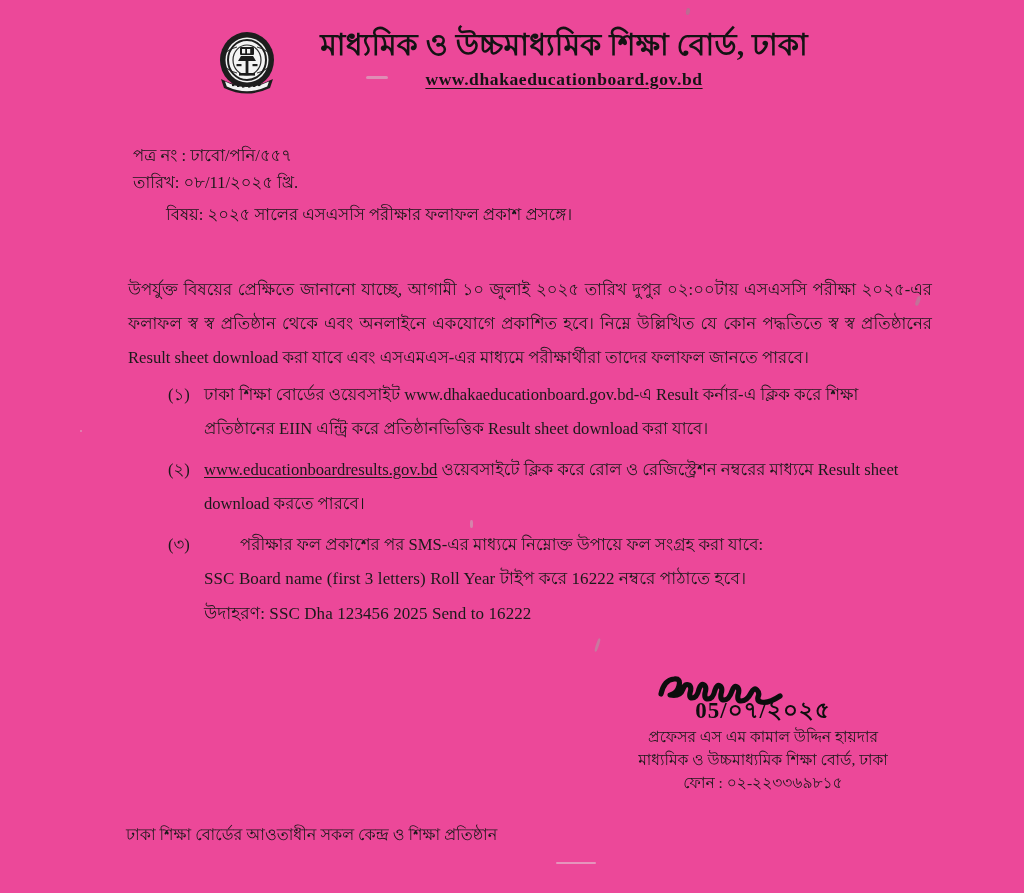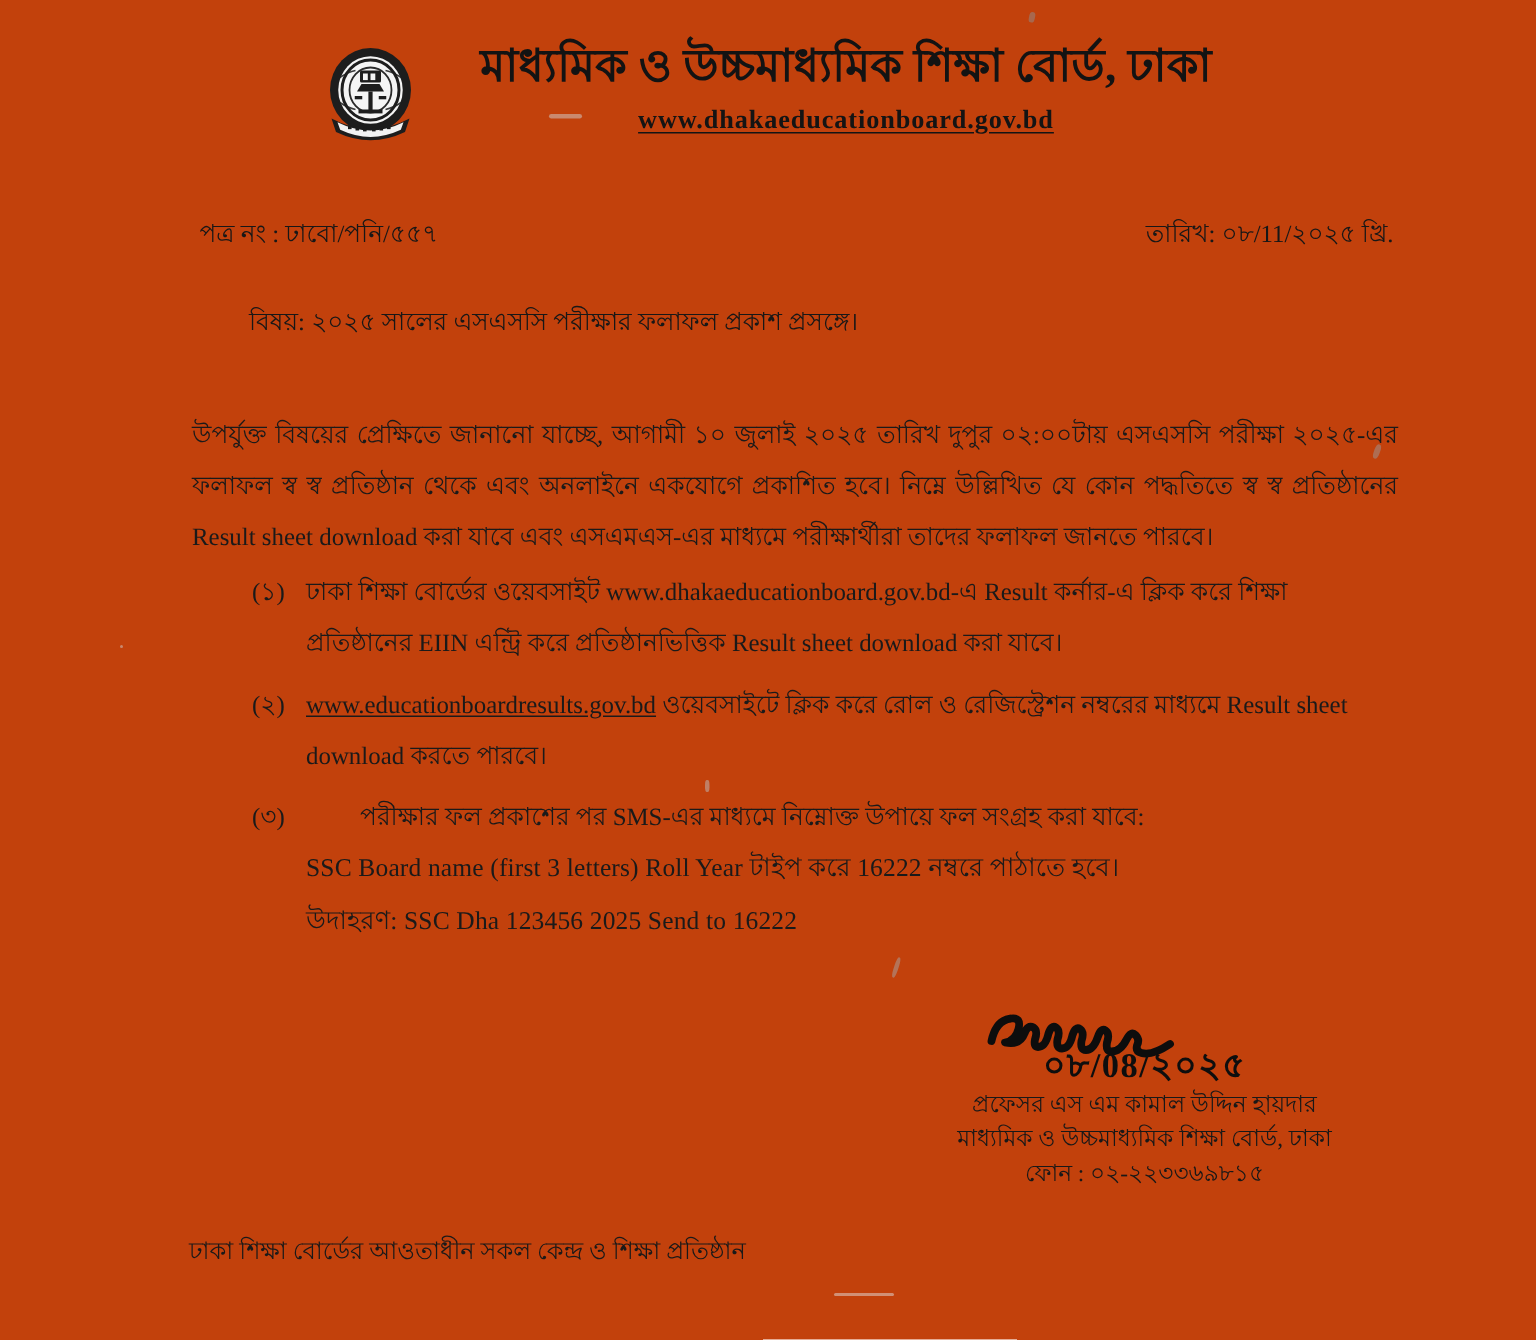--- a/index.html
+++ b/index.html
@@ -11,21 +11,21 @@
     width: 1024px;
     height: 893px;
     position: relative;
     font-family: "Liberation Serif", "DejaVu Serif", serif;
     color: #1a1a1a;
     overflow: hidden;
   }
   .page {
     position: absolute;
     inset: 0;
-    background: #c2410c;
+    background: #ec4899;
   }
   
   .speck {
     position: absolute;
     background: #b9b9b9;
     border-radius: 50%;
     opacity: .5;
   }
   .sp1 { left: 686px; top: 8px;  width: 4px; height: 7px; background:#8d8d8d; border-radius:40%; transform: rotate(12deg); }
   .sp2 { left: 366px; top: 76px; width: 22px; height: 3px; background:#d2d2d2; border-radius:2px;}
@@ -77,20 +77,21 @@
   .meta {
     position: absolute;
     left: 133px;
     right: 95px;
     top: 143px;
     display: flex;
     justify-content: space-between;
     align-items: baseline;
     font-size: 16.5px;
     color: #171717;
+    flex-direction: column;
   }
 
   .subject {
     position: absolute;
     left: 131px;
     top: 202px;
     font-size: 16.5px;
     color: #171717;
     margin-left: 35px;
   }
@@ -259,21 +260,21 @@
     </div>
 
   </div>
 
   <div class="signature">
 
     <div class="sig-mark">
       <svg width="232" height="46" viewBox="0 0 232 46">
         <path d="M14 26 q3 -14 13 -15 q7 -1 5 7 q-2 8 -9 9 q10 2 13 -6 q2 -6 6 -4 q3 2 1 8 q-1 5 2 5 q5 0 7 -9 q2 -6 5 -4 q3 2 1 8 q-1 6 3 6 q5 0 7 -9 q2 -6 5 -4 q3 2 1 8 q-1 6 3 6 q5 0 8 -9 q2 -6 5 -4 q3 2 1 8 q-1 6 3 6 q6 0 10 -8 q3 -6 6 -3 q3 3 1 7 q-1 4 3 5 q7 2 19 -6" fill="none" stroke="#0d0d0d" stroke-width="5.2" stroke-linecap="round" stroke-linejoin="round"></path>
       </svg>
-      <div class="sig-date">০৮/08/২০২৫</div>
+      <div class="sig-date">05/০৭/২০২৫</div>
     </div>
 
     <div class="sig-line">প্রফেসর এস এম কামাল উদ্দিন হায়দার</div>
     <div class="sig-line">মাধ্যমিক ও উচ্চমাধ্যমিক শিক্ষা বোর্ড, ঢাকা</div>
     <div class="sig-line">ফোন : ০২-২২৩৩৬৯৮১৫</div>
 
   </div>
 
   <div class="footer">
     <div>ঢাকা শিক্ষা বোর্ডের আওতাধীন সকল কেন্দ্র ও শিক্ষা প্রতিষ্ঠান</div>

